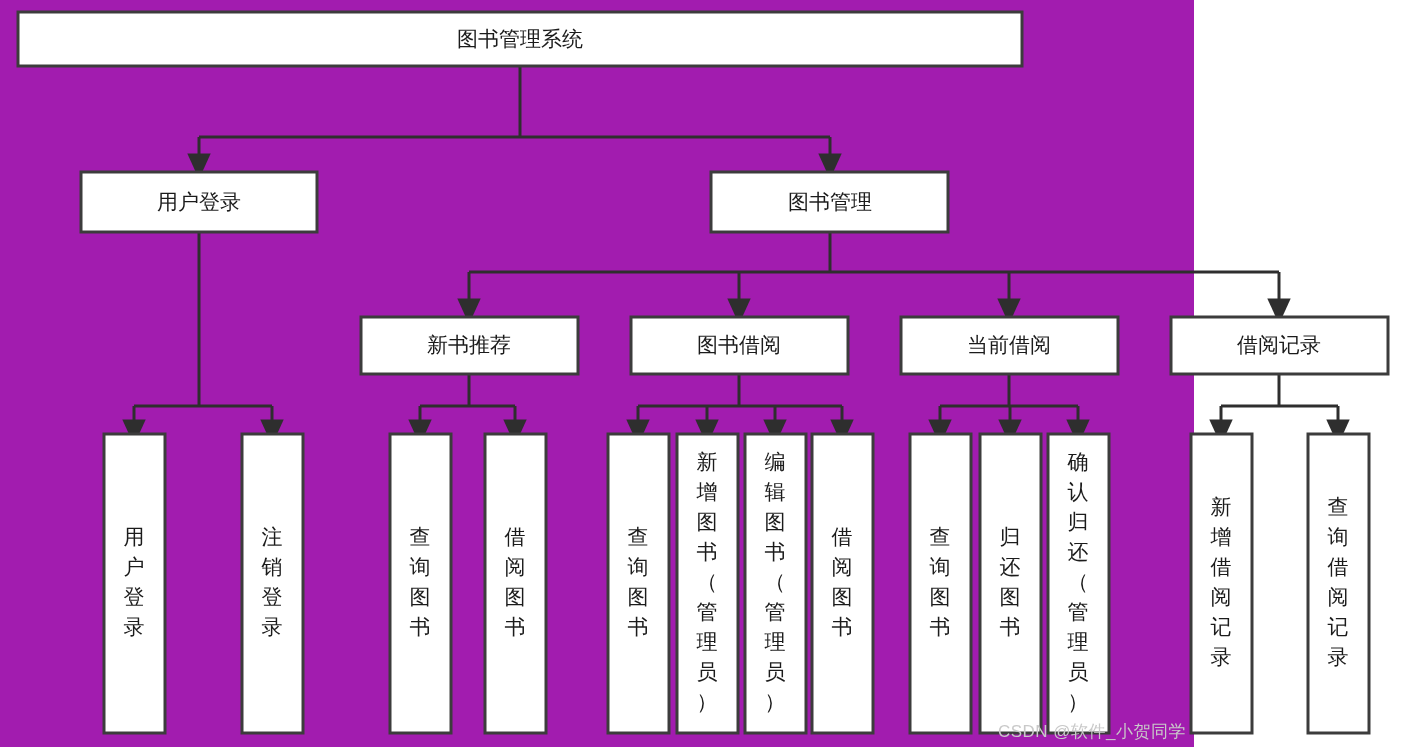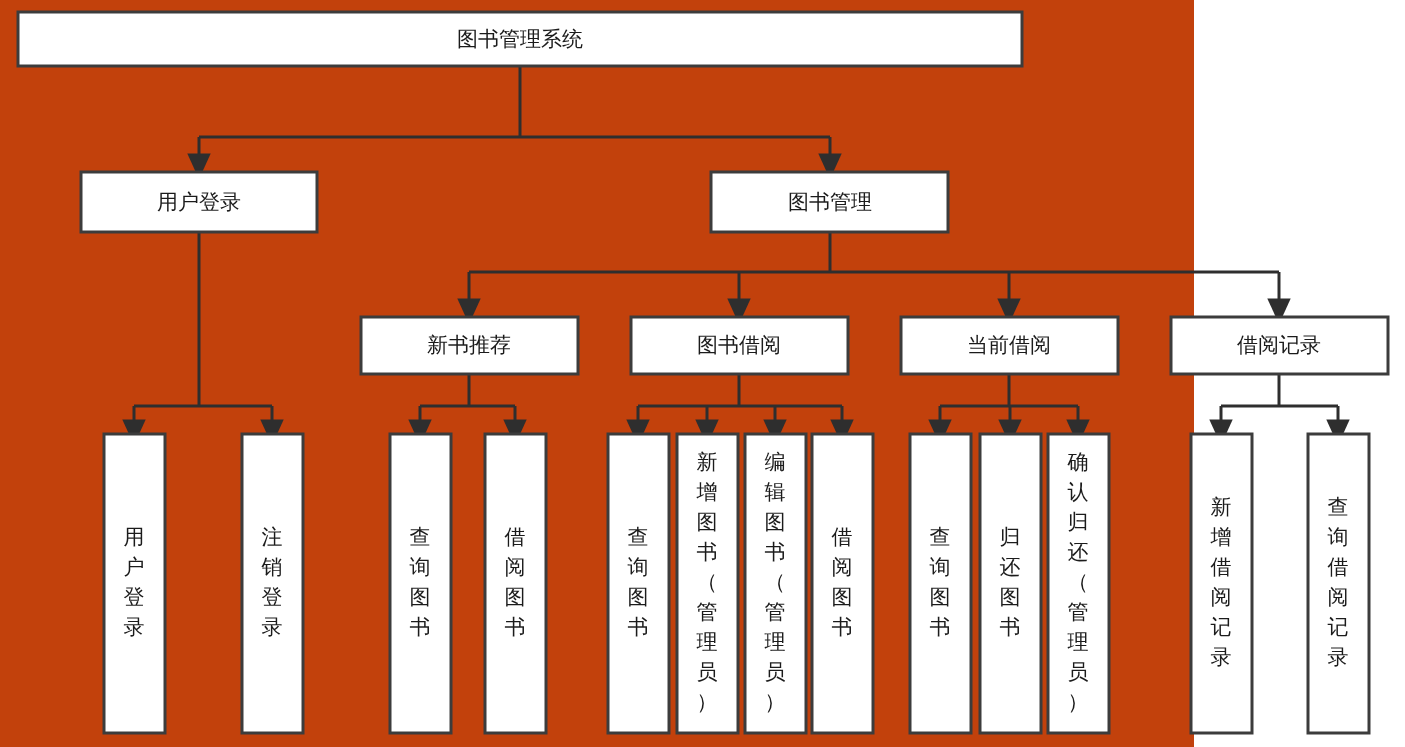--- a/index.html
+++ b/index.html
@@ -10,21 +10,21 @@
   body {
     width: 1405px;
     height: 747px;
     font-family: "Liberation Sans", "DejaVu Sans", sans-serif;
     overflow: hidden;
   }
   #diagram-root {
     position: relative;
     width: 1194px;
     height: 747px;
-    background: #c2410c;
+    background: #a21caf;
   }
   svg.flow {
     position: absolute;
     left: 0;
     top: 0;
     width: 1405px;
     height: 747px;
     display: block;
   }
   .node-rect {
@@ -219,13 +219,14 @@
     <g>
       <rect class="node-rect" x="1191" y="434" width="61" height="299"></rect>
       <text class="node-label-v" x="1221" y="583"><tspan x="1221" y="508.0">新</tspan><tspan x="1221" y="538.0">增</tspan><tspan x="1221" y="568.0">借</tspan><tspan x="1221" y="598.0">阅</tspan><tspan x="1221" y="628.0">记</tspan><tspan x="1221" y="658.0">录</tspan></text>
     </g>
     <g>
       <rect class="node-rect" x="1308" y="434" width="61" height="299"></rect>
       <text class="node-label-v" x="1338" y="583"><tspan x="1338" y="508.0">查</tspan><tspan x="1338" y="538.0">询</tspan><tspan x="1338" y="568.0">借</tspan><tspan x="1338" y="598.0">阅</tspan><tspan x="1338" y="628.0">记</tspan><tspan x="1338" y="658.0">录</tspan></text>
     </g>
   </svg>
 
+  <div class="watermark">CSDN @软件_小贺同学</div>
 </div>
 
 </body></html>

